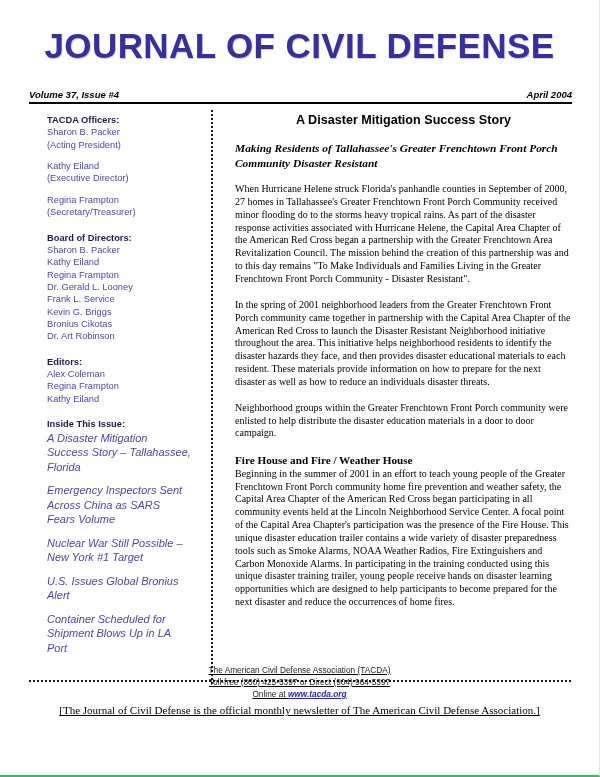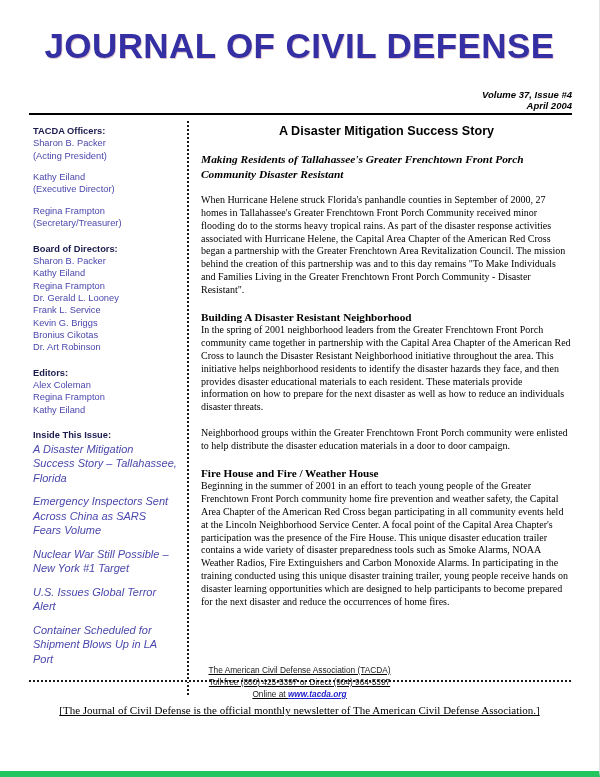--- a/index.html
+++ b/index.html
@@ -15,21 +15,21 @@
     color: #000000;
     overflow: hidden;
   }
 
   .page {
     position: relative;
     width: 600px;
     height: 777px;
     box-sizing: border-box;
     background: #ffffff;
-    border-bottom: 6px solid #22c55e;
+    border-bottom: 2px solid #22c55e;
     border-right: 1px solid #e4e4e4;
   }
 
   
   .masthead {
     padding-top: 28px;
     text-align: center;
   }
   .masthead-title {
     font-family: "Liberation Sans", "DejaVu Sans", sans-serif;
@@ -48,29 +48,29 @@
     display: flex;
     justify-content: space-between;
     align-items: flex-end;
     font-family: "Liberation Sans", "DejaVu Sans", sans-serif;
     font-style: italic;
     font-weight: bold;
     font-size: 9.5px;
     color: #000;
     padding-bottom: 2px;
     border-bottom: 2px solid #000;
-    flex-direction: column;
   }
 
   
   .columns {
     display: flex;
-    margin: 6px 27px 0 33px;
+    margin: 6px 27px 0 47px;
     height: 575px;
     box-sizing: border-box;
+    gap: 10px;
   }
   .sidebar {
     width: 152px;
     flex: 0 0 152px;
     padding-right: 8px;
     box-sizing: border-box;
   }
   .divider {
     flex: 0 0 5px;
     width: 5px;
@@ -239,33 +239,32 @@
         <div class="side-name">Alex Coleman</div>
         <div class="side-name">Regina Frampton</div>
         <div class="side-name">Kathy Eiland</div>
       </div>
 
       <div class="side-block">
         <div class="side-head">Inside This Issue:</div>
         <div class="side-item">A Disaster Mitigation Success Story – Tallahassee, Florida</div>
         <div class="side-item">Emergency Inspectors Sent Across China as SARS Fears Volume</div>
         <div class="side-item">Nuclear War Still Possible – New York #1 Target</div>
-        <div class="side-item">U.S. Issues Global Terror Alert</div>
+        <div class="side-item">U.S. Issues Global Bronius Alert</div>
         <div class="side-item">Container Scheduled for Shipment Blows Up in LA Port</div>
       </div>
 
     </aside>
 
     <div class="divider"></div>
 
     <main class="article">
       <h1 class="article-headline">A Disaster Mitigation Success Story</h1>
       <div class="article-subtitle">Making Residents of Tallahassee's Greater Frenchtown Front Porch Community Disaster Resistant</div>
       <p class="para">When Hurricane Helene struck Florida's panhandle counties in September of 2000, 27 homes in Tallahassee's Greater Frenchtown Front Porch Community received minor flooding do to the storms heavy tropical rains. As part of the disaster response activities associated with Hurricane Helene, the Capital Area Chapter of the American Red Cross began a partnership with the Greater Frenchtown Area Revitalization Council. The mission behind the creation of this partnership was and to this day remains "To Make Individuals and Families Living in the Greater Frenchtown Front Porch Community - Disaster Resistant".</p>
-      <div class="section-head">Building A Disaster Resistant Neighborhood</div>
       <p class="para">In the spring of 2001 neighborhood leaders from the Greater Frenchtown Front Porch community came together in partnership with the Capital Area Chapter of the American Red Cross to launch the Disaster Resistant Neighborhood initiative throughout the area. This initiative helps neighborhood residents to identify the disaster hazards they face, and then provides disaster educational materials to each resident. These materials provide information on how to prepare for the next disaster as well as how to reduce an individuals disaster threats.</p>
       <p class="para">Neighborhood groups within the Greater Frenchtown Front Porch community were enlisted to help distribute the disaster education materials in a door to door campaign.</p>
       <div class="section-head">Fire House and Fire / Weather House</div>
       <p class="para tight">Beginning in the summer of 2001 in an effort to teach young people of the Greater Frenchtown Front Porch community home fire prevention and weather safety, the Capital Area Chapter of the American Red Cross began participating in all community events held at the Lincoln Neighborhood Service Center. A focal point of the Capital Area Chapter's participation was the presence of the Fire House. This unique disaster education trailer contains a wide variety of disaster preparedness tools such as Smoke Alarms, NOAA Weather Radios, Fire Extinguishers and Carbon Monoxide Alarms. In participating in the training conducted using this unique disaster training trailer, young people receive hands on disaster learning opportunities which are designed to help participants to become prepared for the next disaster and reduce the occurrences of home fires.</p>
     </main>
 
   </div>
 
   <div class="footer-rule"></div>
 

